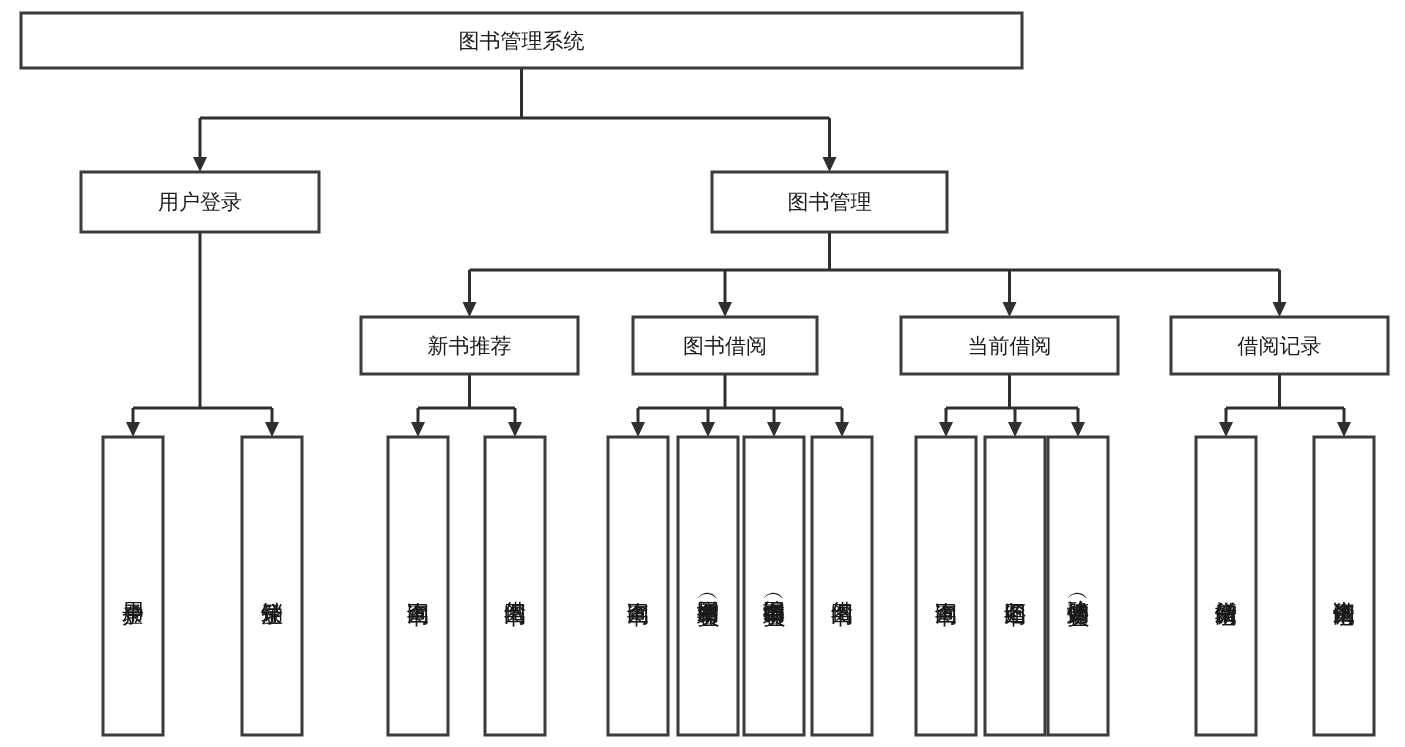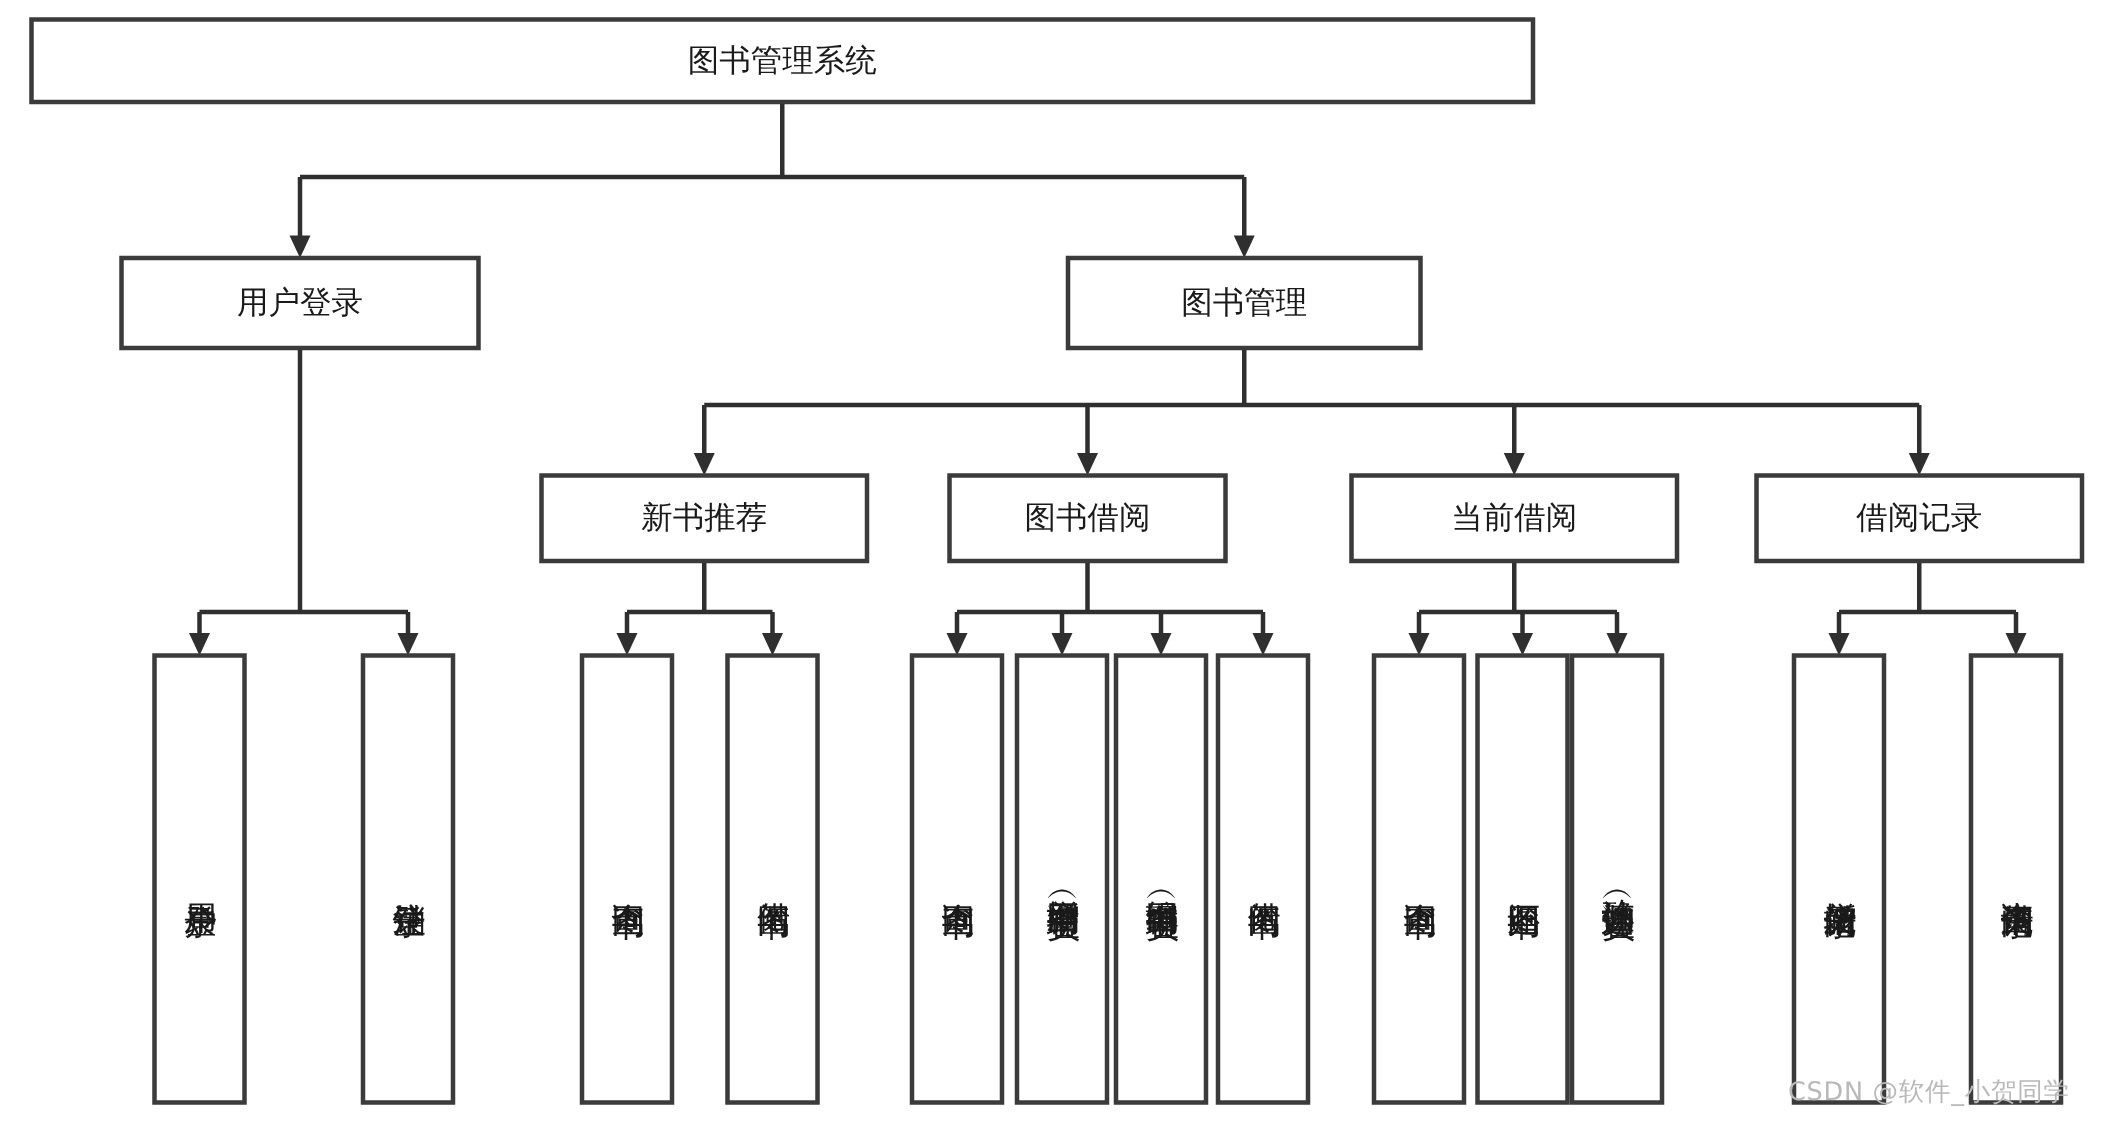--- a/index.html
+++ b/index.html
@@ -173,14 +173,13 @@
       <div class="leaf-label" style="left: 608px; top: 437px; width: 60px; height: 298px;">查询图书</div>
       <div class="leaf-label" style="left: 678px; top: 437px; width: 60px; height: 298px;">新增图书（管理员）</div>
       <div class="leaf-label" style="left: 744px; top: 437px; width: 60px; height: 298px;">编辑图书（管理员）</div>
       <div class="leaf-label" style="left: 812px; top: 437px; width: 60px; height: 298px;">借阅图书</div>
       <div class="leaf-label" style="left: 916px; top: 437px; width: 60px; height: 298px;">查询图书</div>
       <div class="leaf-label" style="left: 985px; top: 437px; width: 60px; height: 298px;">归还图书</div>
       <div class="leaf-label" style="left: 1048px; top: 437px; width: 60px; height: 298px;">确认归还（管理员）</div>
       <div class="leaf-label" style="left: 1196px; top: 437px; width: 60px; height: 298px;">新增借阅记录</div>
       <div class="leaf-label" style="left: 1314px; top: 437px; width: 60px; height: 298px;">查询借阅记录</div>
     </div>
-  <div id="watermark" style="left: 1192px; top: 716px;">CSDN @软件_小贺同学</div>
 </div>
 
 </body></html>

